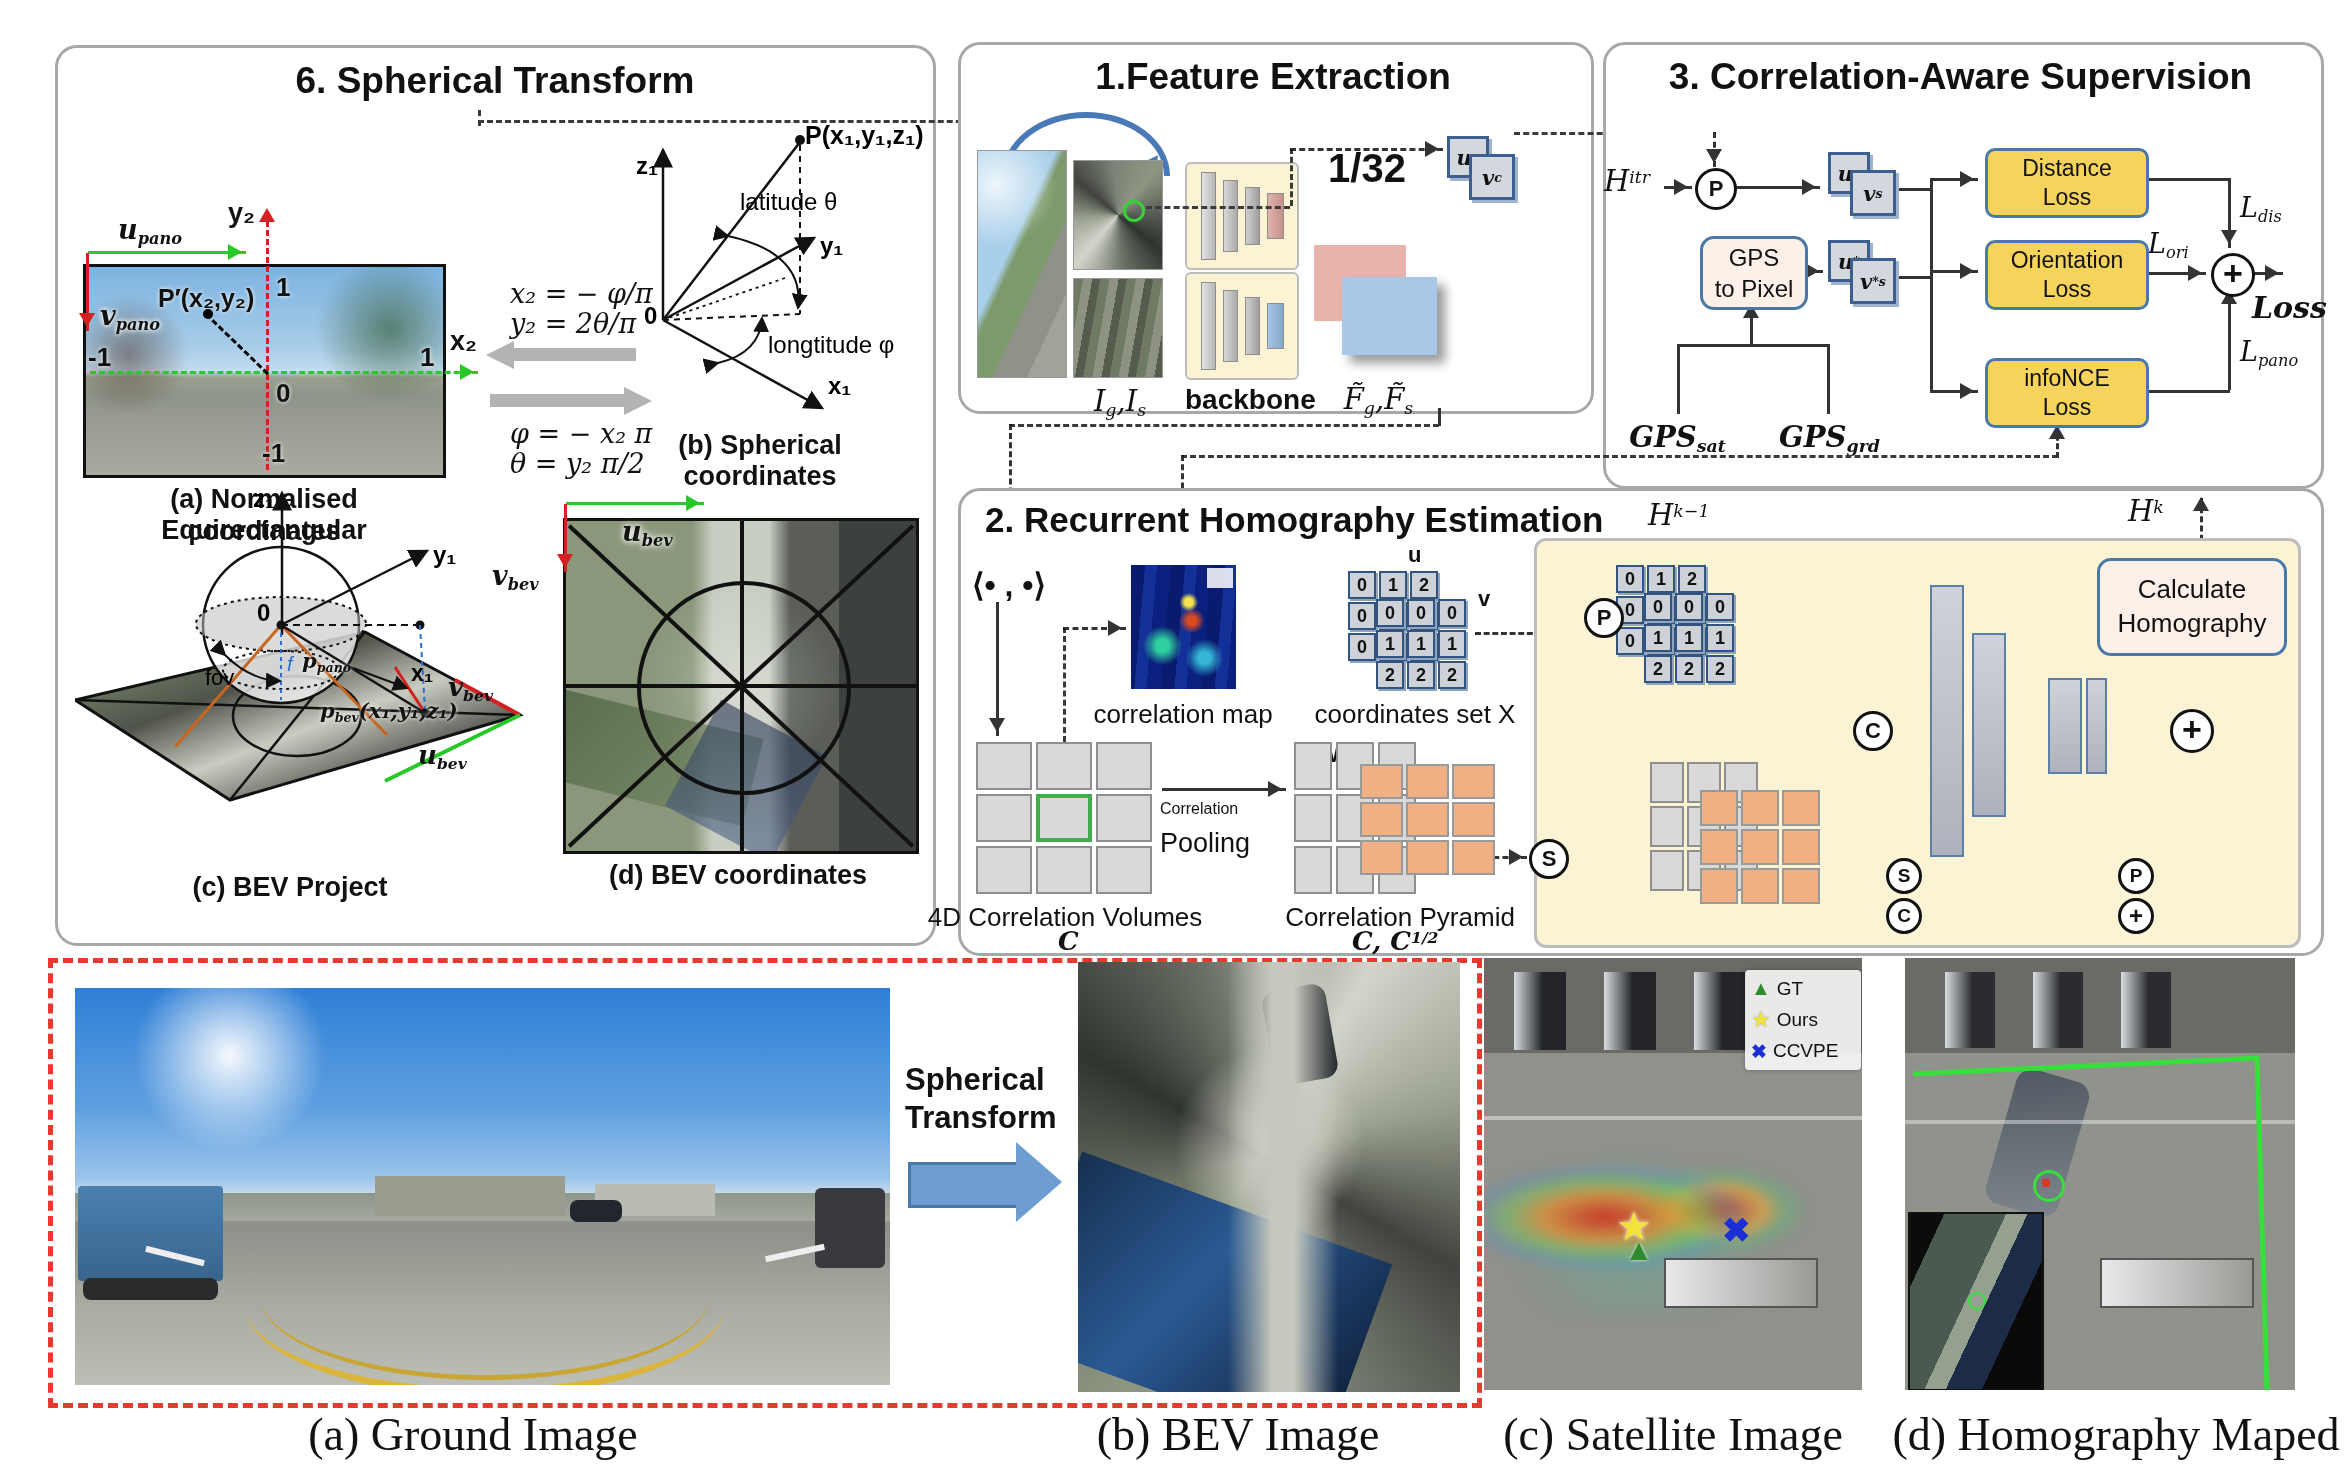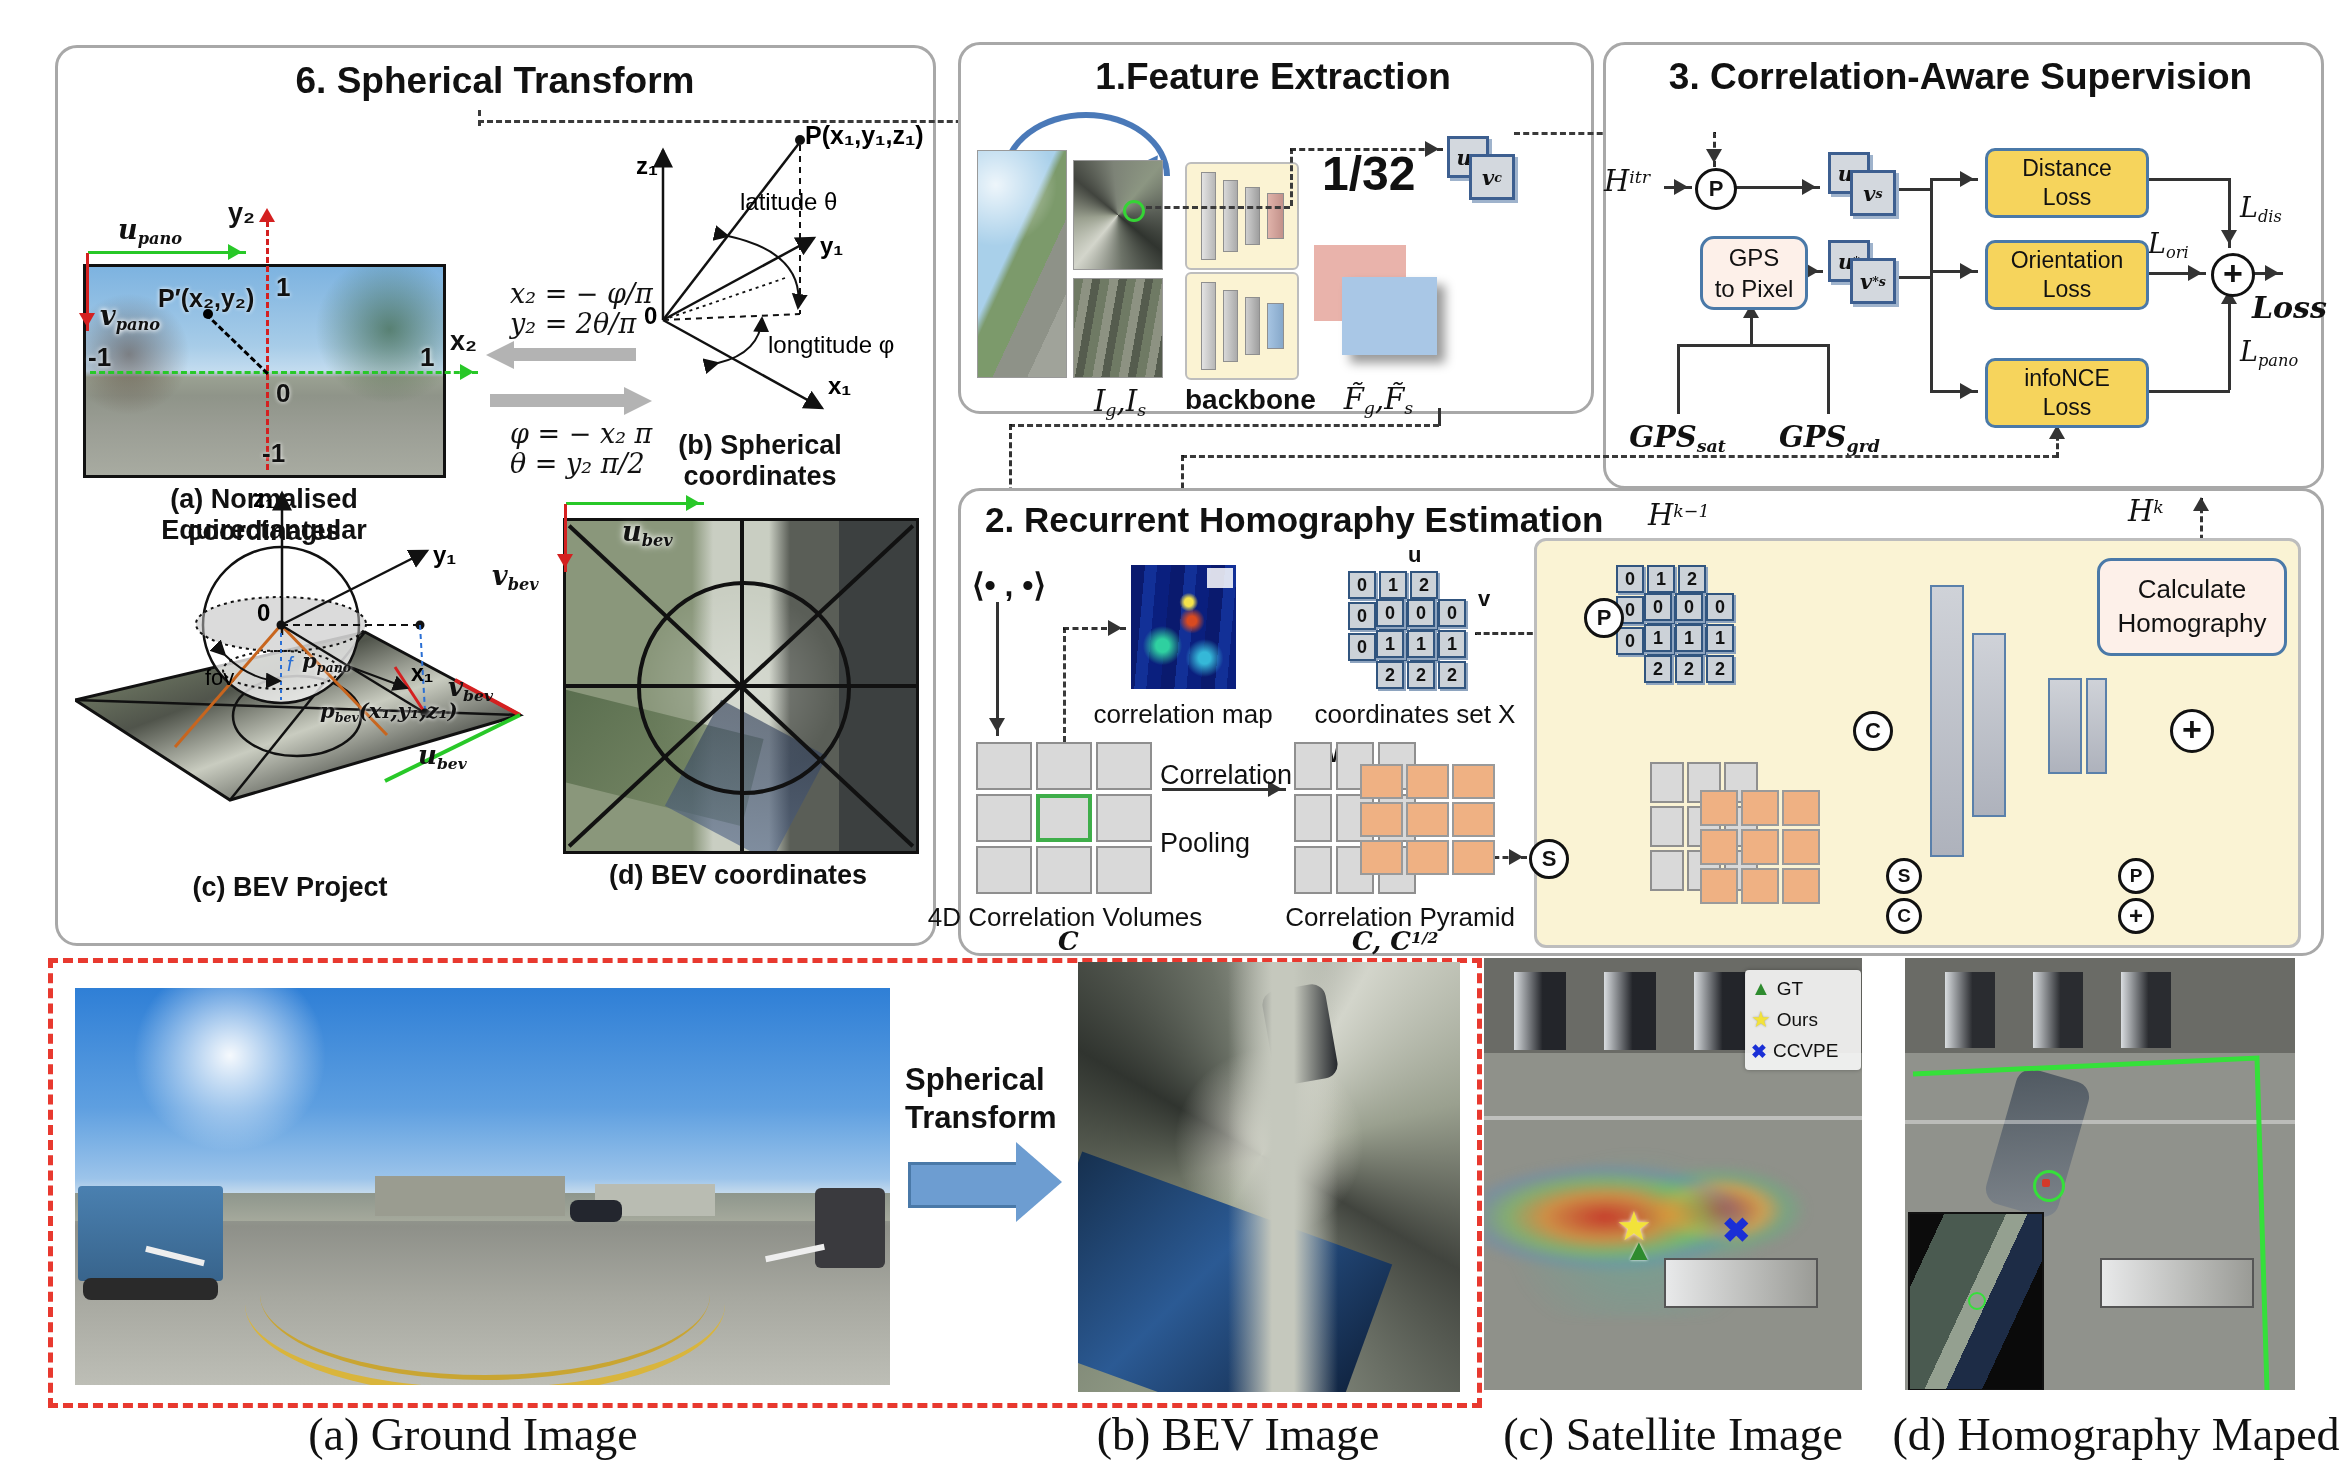--- a/index.html
+++ b/index.html
@@ -202,21 +202,21 @@
   <span style="width:15px;height:44px;background:linear-gradient(90deg,#e0b3aa,#c2918a);border:1px solid #8f8f8f;"></span>
 </div>
 <div class="abs" style="left:1185px;top:272px;width:110px;height:104px;background:#fbf3d3;border:2px solid #bdbdbd;border-radius:6px;display:flex;align-items:center;justify-content:center;gap:7px;">
   <span style="width:13px;height:86px;background:linear-gradient(90deg,#e3e3e3,#b7b7b7);border:1px solid #8f8f8f;"></span>
   <span style="width:13px;height:70px;background:linear-gradient(90deg,#d8d8d8,#ababab);border:1px solid #8f8f8f;"></span>
   <span style="width:13px;height:56px;background:linear-gradient(90deg,#cfcfcf,#9f9f9f);border:1px solid #8f8f8f;"></span>
   <span style="width:15px;height:44px;background:linear-gradient(90deg,#a6c4e2,#86a8ca);border:1px solid #8f8f8f;"></span>
 </div>
 <div class="t" style="left:1185px;top:384px;width:110px;text-align:center;font-weight:bold;font-size:28px;">backbone</div>
 
-<div class="t" style="left:1322px;top:146px;width:90px;text-align:center;font-weight:bold;font-size:48px;">1/32</div>
+<div class="t" style="left:1322px;top:146px;width:90px;text-align:center;font-weight:bold;font-size:40px;">1/32</div>
 <div class="abs" style="left:1314px;top:245px;width:92px;height:76px;background:#e9b3ab;"></div>
 <div class="abs" style="left:1342px;top:277px;width:95px;height:78px;background:#a9c7e6;box-shadow:8px 8px 10px rgba(0,0,0,.4);"></div>
 <div class="t math" style="left:1316px;top:382px;width:125px;text-align:center;font-size:29px;"><span>F̃</span><sub>g</sub><span>,F̃</span><sub>s</sub></div>
 
 <div class="chip" style="left:1447px;top:136px;">
     <span>u</span>
     <sub>c</sub>
   </div>
 <div class="chip" style="left:1469px;top:154px;width:40px;height:40px;">
     <span>v</span>
@@ -366,21 +366,21 @@
   <div class="cell"></div>
     <div class="cell"></div>
     <div class="cell"></div>
 </div>
 <div class="t" style="left:982px;top:764px;font-weight:bold;font-size:20px;">H</div>
 <div class="t" style="left:1008px;top:744px;font-weight:bold;font-size:20px;">W</div>
 <div class="cap" style="left:915px;top:902px;width:300px;font-weight:normal;font-size:26px;">4D Correlation Volumes</div>
 <div class="t math" style="left:1058px;top:926px;font-size:26px;font-weight:bold;">C</div>
 
 <div class="harr" style="left:1162px;top:788px;width:124px;"></div>
-<div class="t" style="left:1160px;top:760px;font-size:27px;">Correlation</div>
+<div class="t" style="left:1160px;top:800px;font-size:16px;">Correlation</div>
 <div class="t" style="left:1160px;top:828px;font-size:27px;">Pooling</div>
 
 <div class="grid" style="left:1294px;top:742px;grid-template-columns:repeat(3,38px);grid-auto-rows:48px;">
   <div class="cell"></div>
     <div class="cell"></div>
     <div class="cell"></div>
   <div class="cell"></div>
     <div class="cell"></div>
     <div class="cell"></div>
   <div class="cell"></div>

